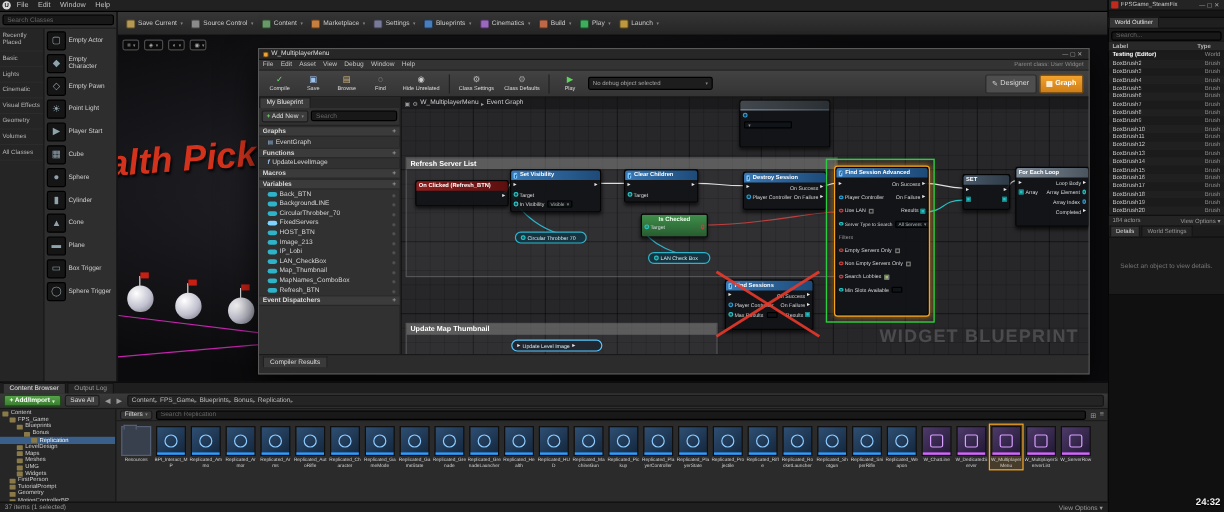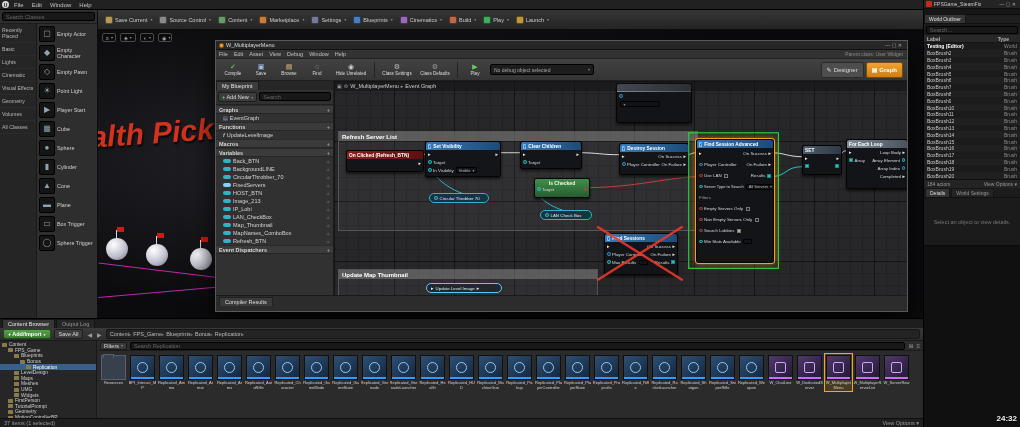--- a/index.html
+++ b/index.html
@@ -827,20 +827,21 @@
           <span>Update Level Image</span>
           <span class="p-exec">▸</span>
       </div>
 
       <svg class="annot" viewBox="0 0 575 216">
         <line x1="264" y1="146" x2="350" y2="200" stroke="#e8392b" stroke-width="2.4" opacity=".9"></line>
         <line x1="350" y1="146" x2="264" y2="200" stroke="#e8392b" stroke-width="2.4" opacity=".9"></line>
         <rect x="356" y="52" width="90" height="136" fill="none" stroke="#2ecc40" stroke-width="1.2"></rect>
       </svg>
 
+      <div id="watermark">WIDGET BLUEPRINT</div>
     </div>
   </div>
   <div id="compiler">
     <span class="ctab">Compiler Results</span>
   </div>
 </div>
 
 <div id="rightpanel">
   <div id="rw-title">
     <span id="rw-logo"></span>

